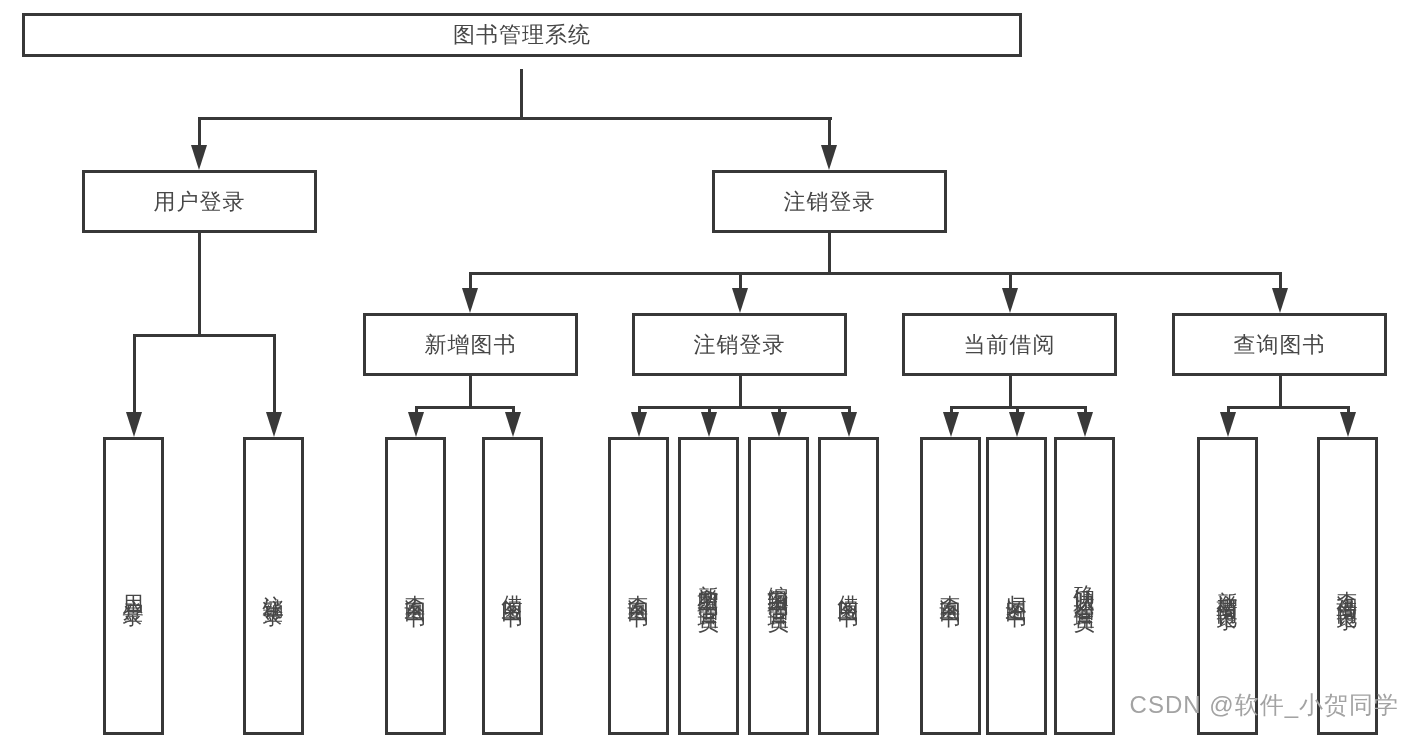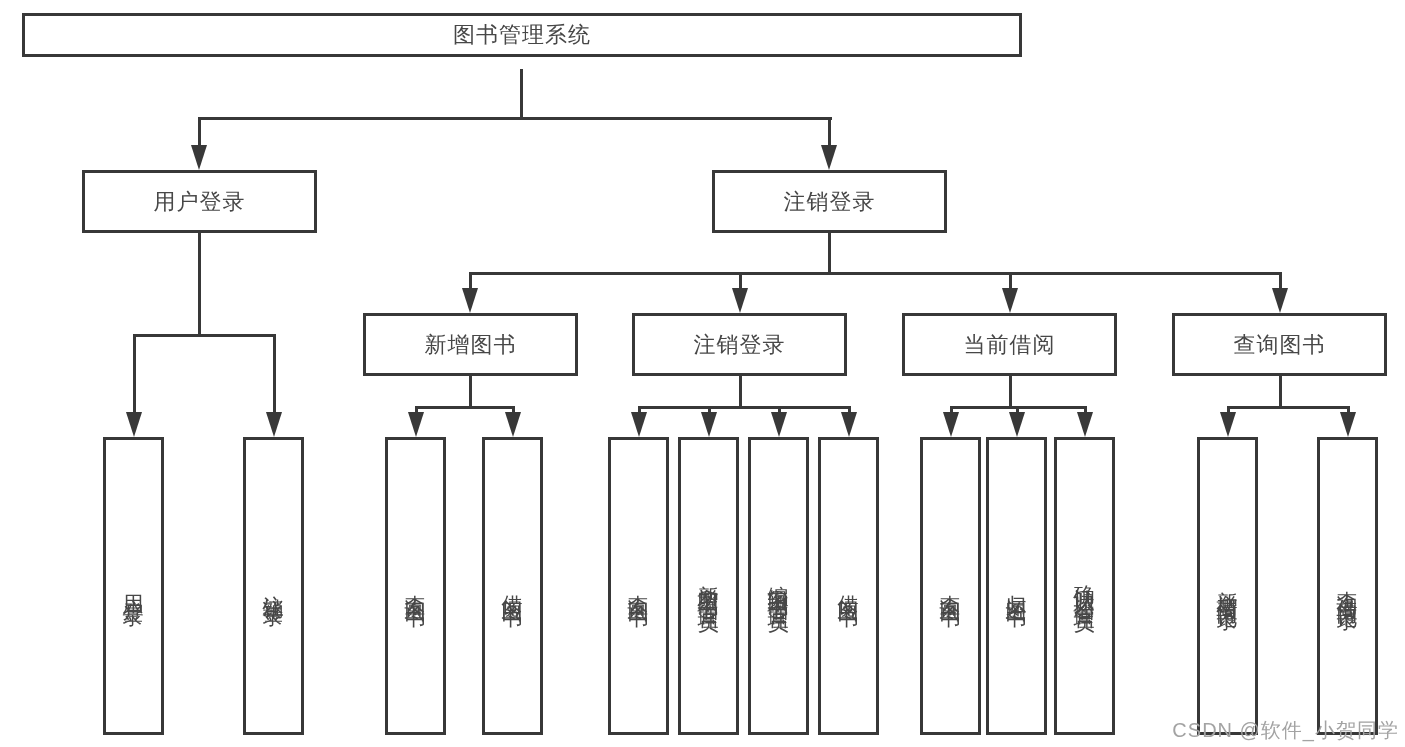--- a/index.html
+++ b/index.html
@@ -33,22 +33,22 @@
   .leaf{top:437px;width:61px;height:298px;}
   .cline{position:absolute;background:var(--line,#383838);}
   .ahead{
     position:absolute;width:0;height:0;
     border-left:8px solid transparent;
     border-right:8px solid transparent;
     border-top:25px solid var(--line,#383838);
   }
   .watermark{
     position:absolute;
-    right:6px;top:717px;
-    font-size:20px;
+    right:6px;top:689px;
+    font-size:24px;
     color:var(--wm,#a3a3a3);
     letter-spacing:1px;
     z-index:5;
     white-space:nowrap;
   }
 </style>
 </head>
 <body>
 
 <div id="stage" style="--line: #383838; --text: #474747; --wm: #a3a3a3; --bg: #ffffff;">

